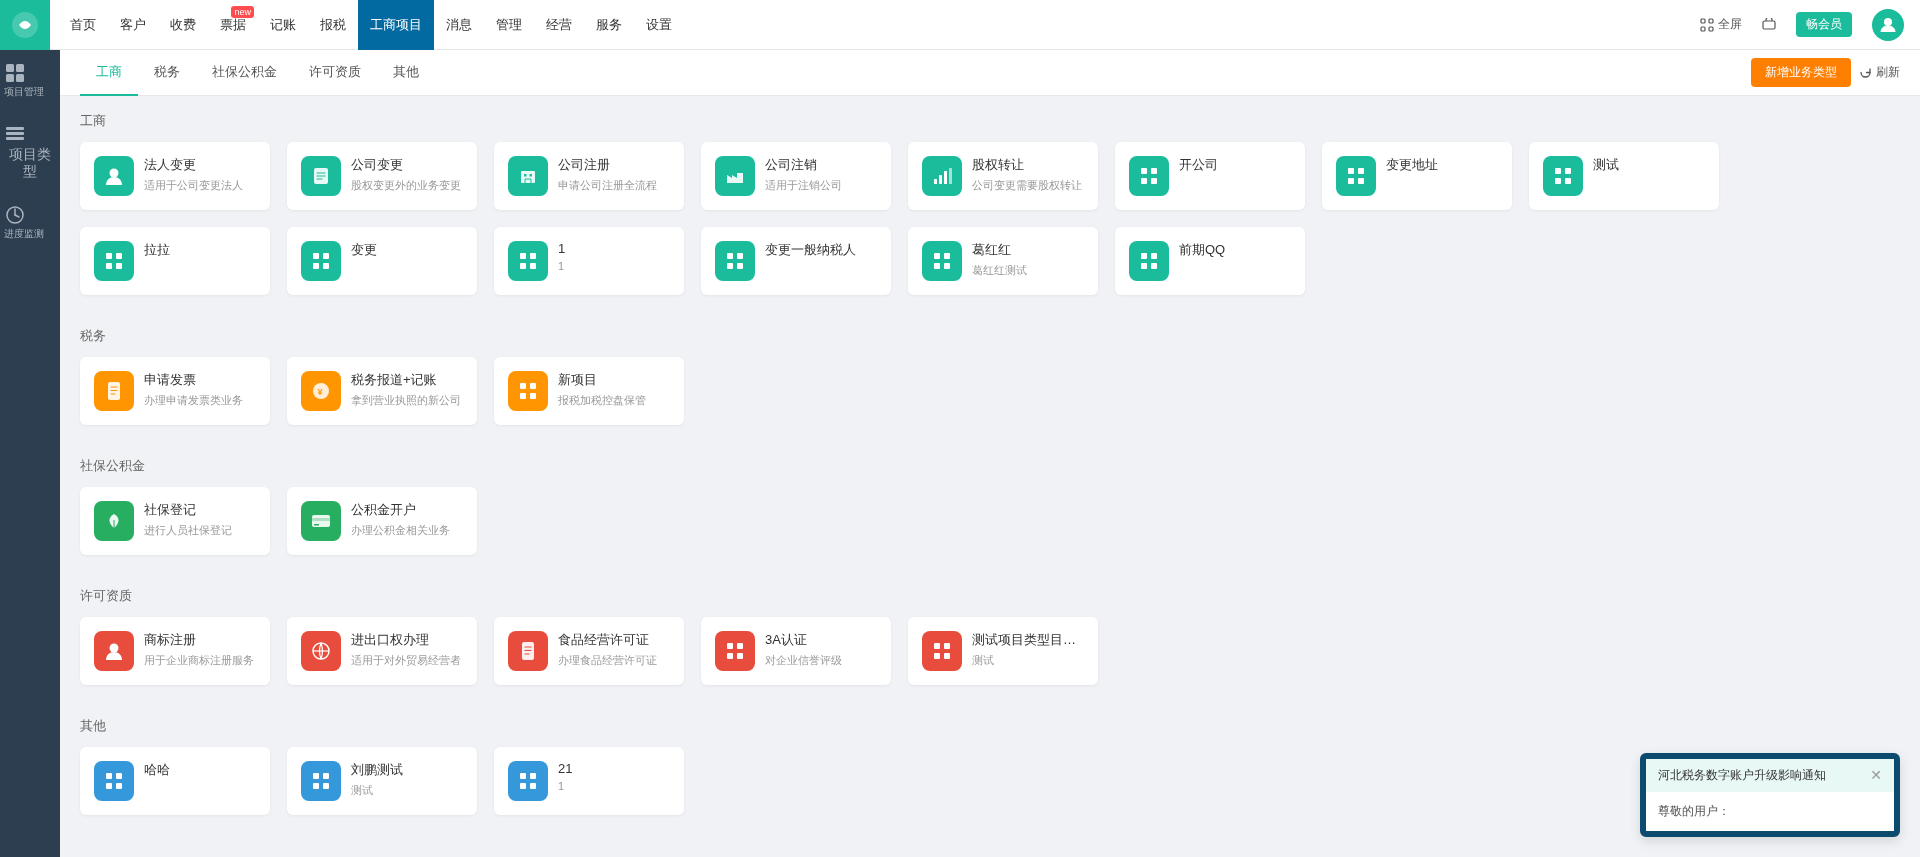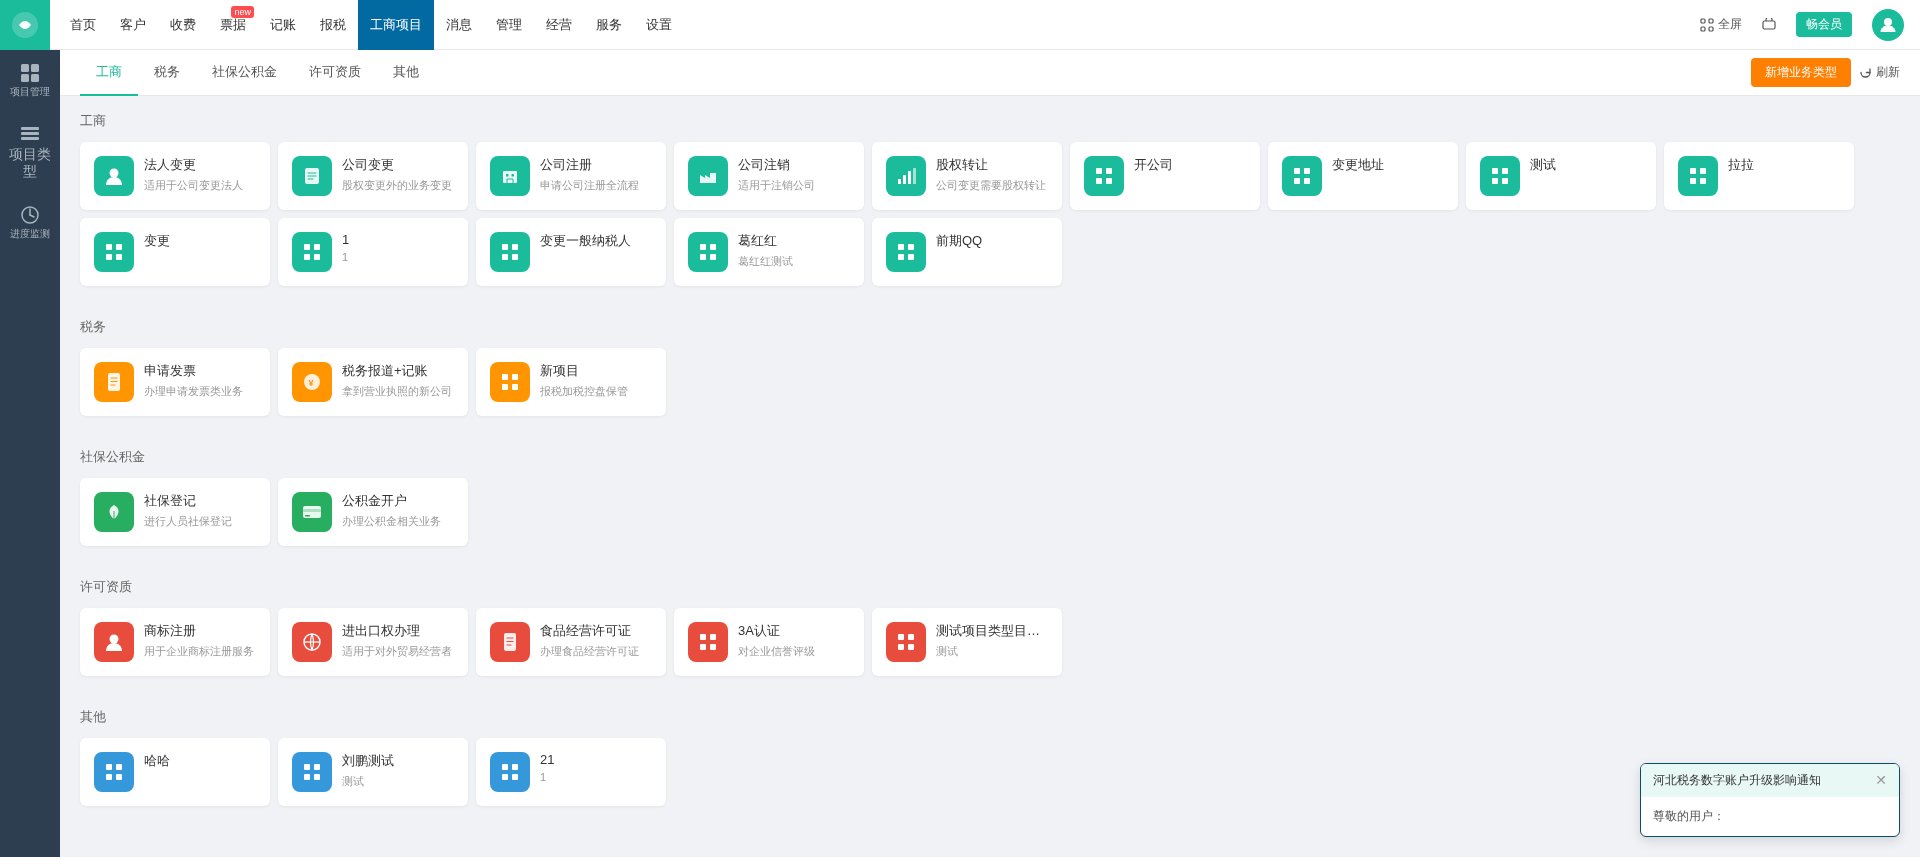--- a/index.html
+++ b/index.html
@@ -12,21 +12,21 @@
       display: flex;
       flex-direction: column;
       align-items: center;
       padding-top: 0;
       flex-shrink: 0;
     }
     .sidebar-item {
       width: 100%;
       display: flex;
       flex-direction: column;
-      align-items: center;
+      align-items: flex-start;
       padding: 12px 4px;
       color: #aab4be;
       cursor: pointer;
       font-size: 11px;
       text-align: center;
     }
 
     
     .topnav {
       height: 50px;
@@ -159,21 +159,21 @@
     }
     .section-title {
       font-size: 13px;
       color: #666;
       margin-bottom: 12px;
       font-weight: 500;
     }
     .cards-grid {
       display: flex;
       flex-wrap: wrap;
-      gap: 8px;
+      gap: 17px;
       margin-bottom: 8px;
       align-items: center;
     }
     .card {
       background: #fff;
       border-radius: 6px;
       width: 190px;
       padding: 14px 14px;
       display: flex;
       align-items: flex-start;
@@ -218,21 +218,21 @@
     .ic-green { background: #27ae60; }
     .ic-blue { background: #3498db; }
 
     
     .notification-popup {
       position: fixed;
       bottom: 20px;
       right: 20px;
       width: 260px;
       background: #fff;
-      border: 1px solid #0c4a6e;
+      border: 6px solid #0c4a6e;
       border-radius: 6px;
       box-shadow: 0 4px 12px rgba(0,0,0,0.12);
       overflow: hidden;
     }
     .notif-header {
       background: #e8f9f5;
       padding: 8px 12px;
       display: flex;
       justify-content: space-between;
       align-items: center;

